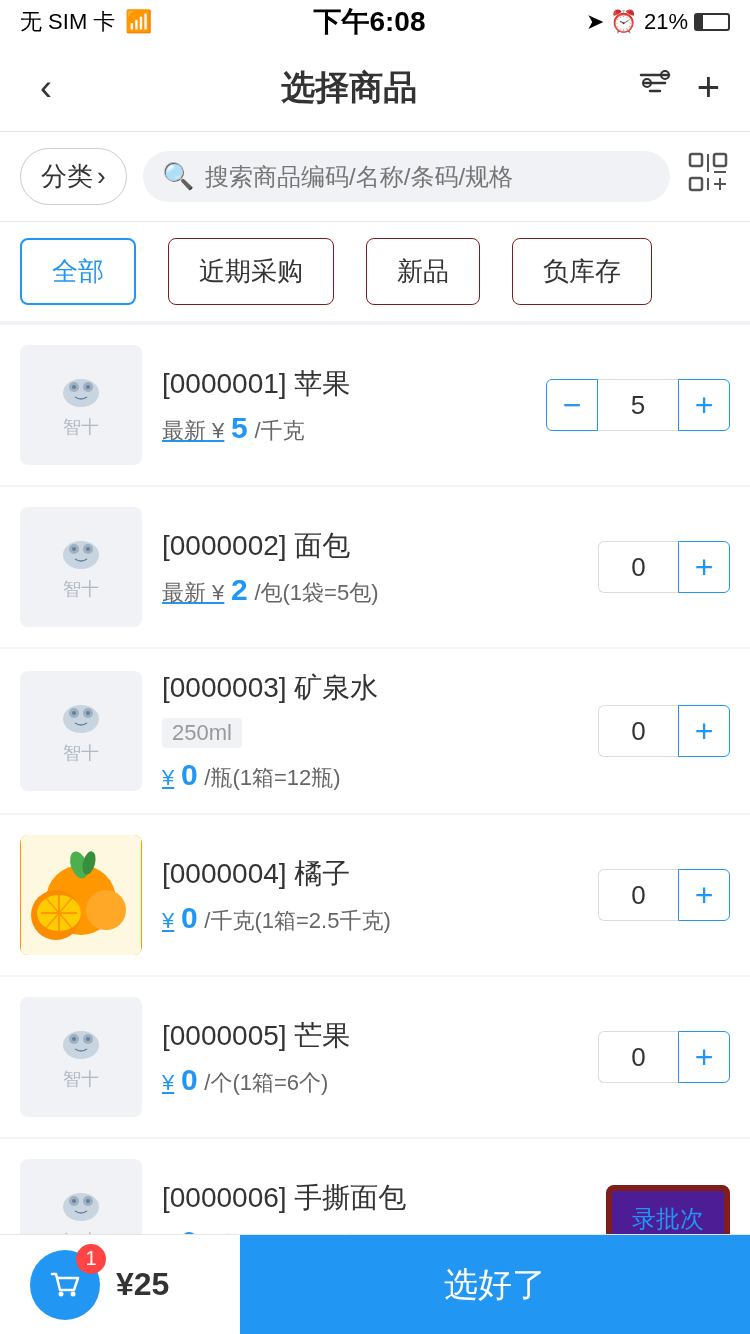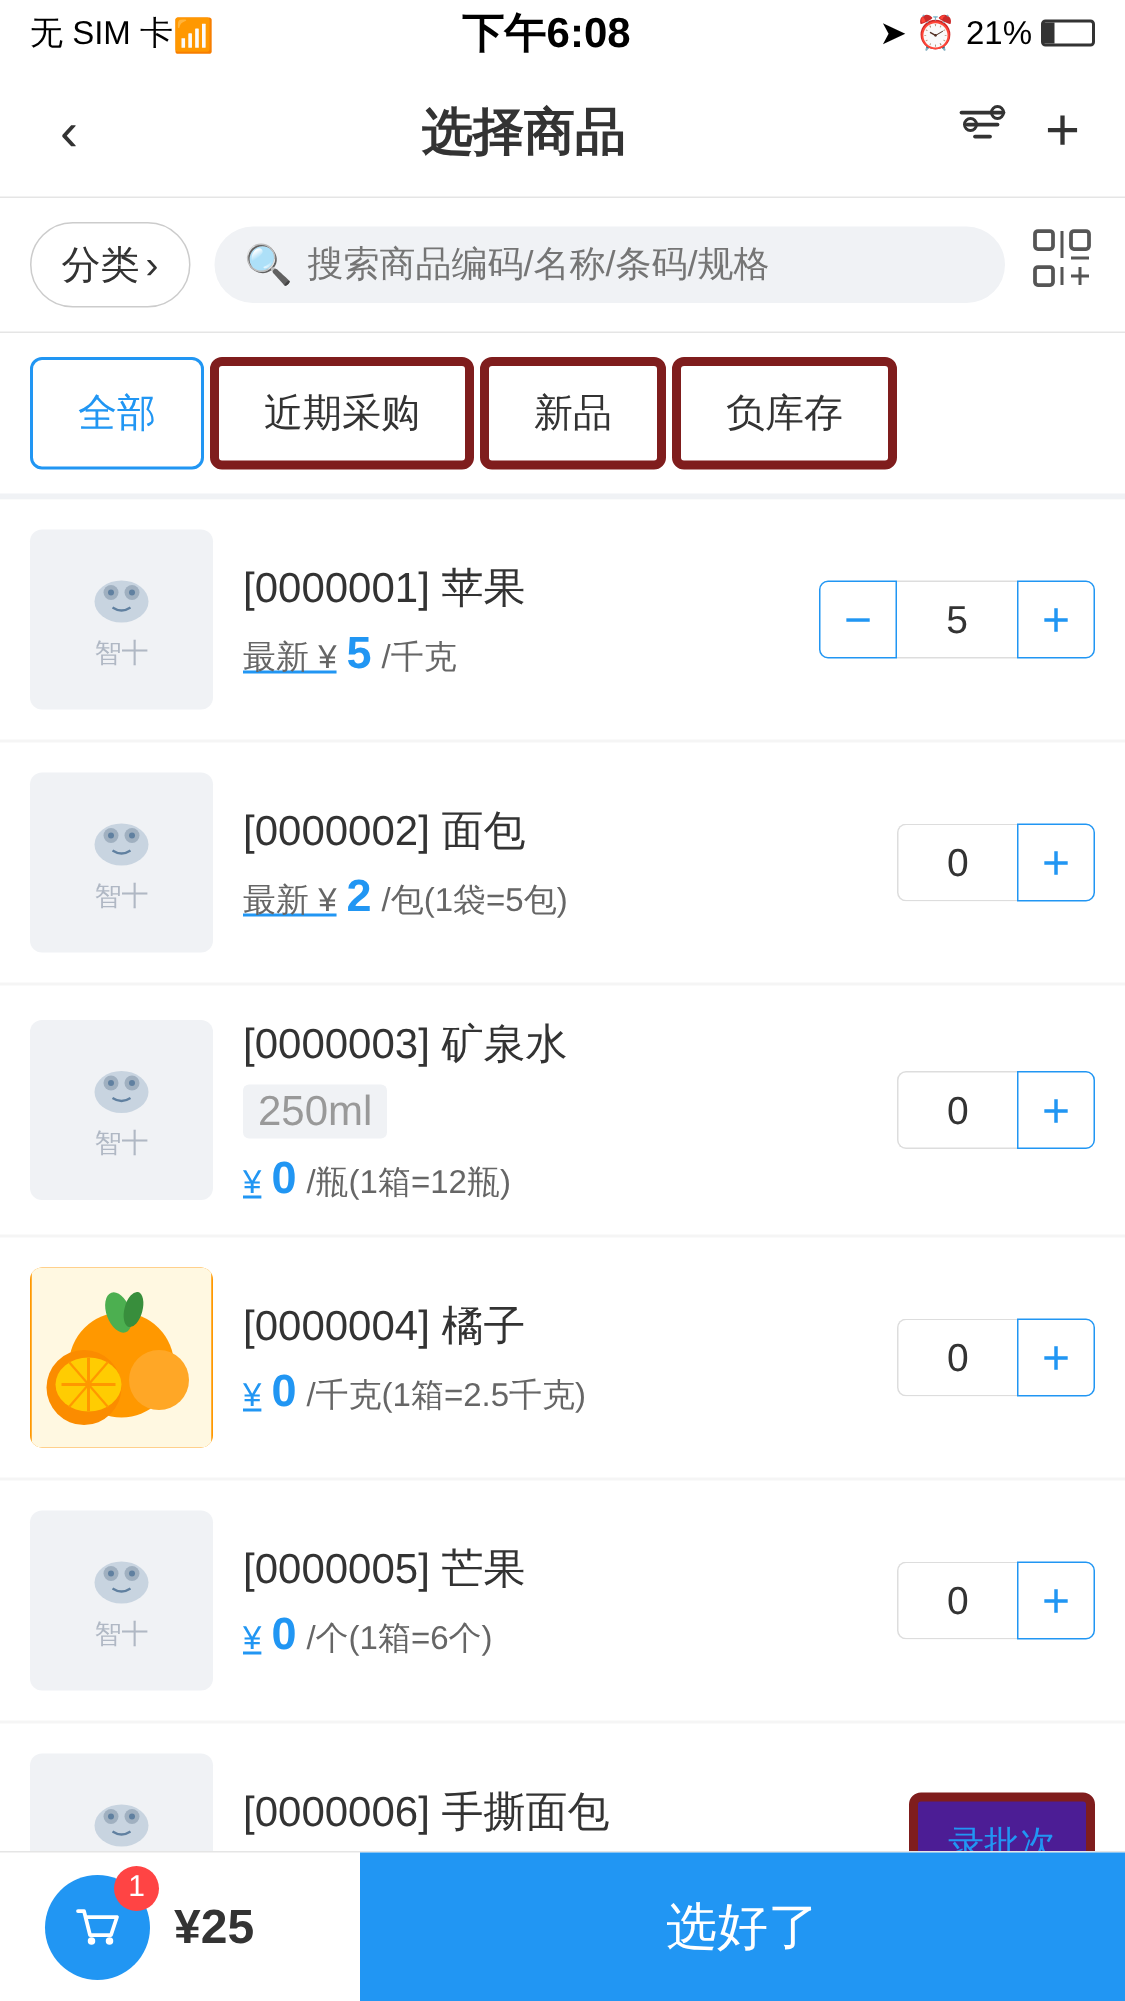--- a/index.html
+++ b/index.html
@@ -16,21 +16,21 @@
     .status-bar {
       background: #fff;
       height: 44px;
       display: flex;
       align-items: center;
       justify-content: space-between;
       padding: 0 20px;
       font-size: 24px;
       font-weight: 500;
     }
-    .status-left { display: flex; align-items: flex-end; font-size: 22px; }
+    .status-left { display: flex; align-items: center; gap: 10px; font-size: 22px; }
     .status-center { font-size: 28px; font-weight: 600; }
     .status-right { display: flex; align-items: center; gap: 6px; font-size: 22px; }
 
     
     .nav-bar {
       background: #fff;
       height: 88px;
       display: flex;
       align-items: center;
       justify-content: space-between;
@@ -103,29 +103,29 @@
       font-size: 36px;
       color: #555;
       cursor: pointer;
     }
 
     
     .filter-tabs {
       background: #fff;
       display: flex;
       padding: 16px 20px;
-      gap: 4px;
+      gap: 32px;
       border-bottom: 4px solid #f0f2f5;
     }
     .tab-btn {
       padding: 14px 30px;
       border-radius: 8px;
       font-size: 26px;
       cursor: pointer;
-      border: 6px solid #7f1d1d;
+      border: 1px solid #7f1d1d;
       background: #fff;
       color: #333;
     }
     .tab-btn.active {
       border: 2px solid #2196F3;
       color: #2196F3;
       background: #fff;
     }
 
     
@@ -171,21 +171,21 @@
     .product-name {
       font-size: 28px;
       font-weight: 500;
       color: #333;
       margin-bottom: 8px;
       white-space: nowrap;
       overflow: hidden;
       text-overflow: ellipsis;
     }
     .product-spec {
-      font-size: 28px;
+      font-size: 22px;
       color: #999;
       background: #f0f2f5;
       display: inline-block;
       padding: 2px 10px;
       border-radius: 4px;
       margin-bottom: 6px;
     }
     .product-price {
       font-size: 24px;
       color: #666;

